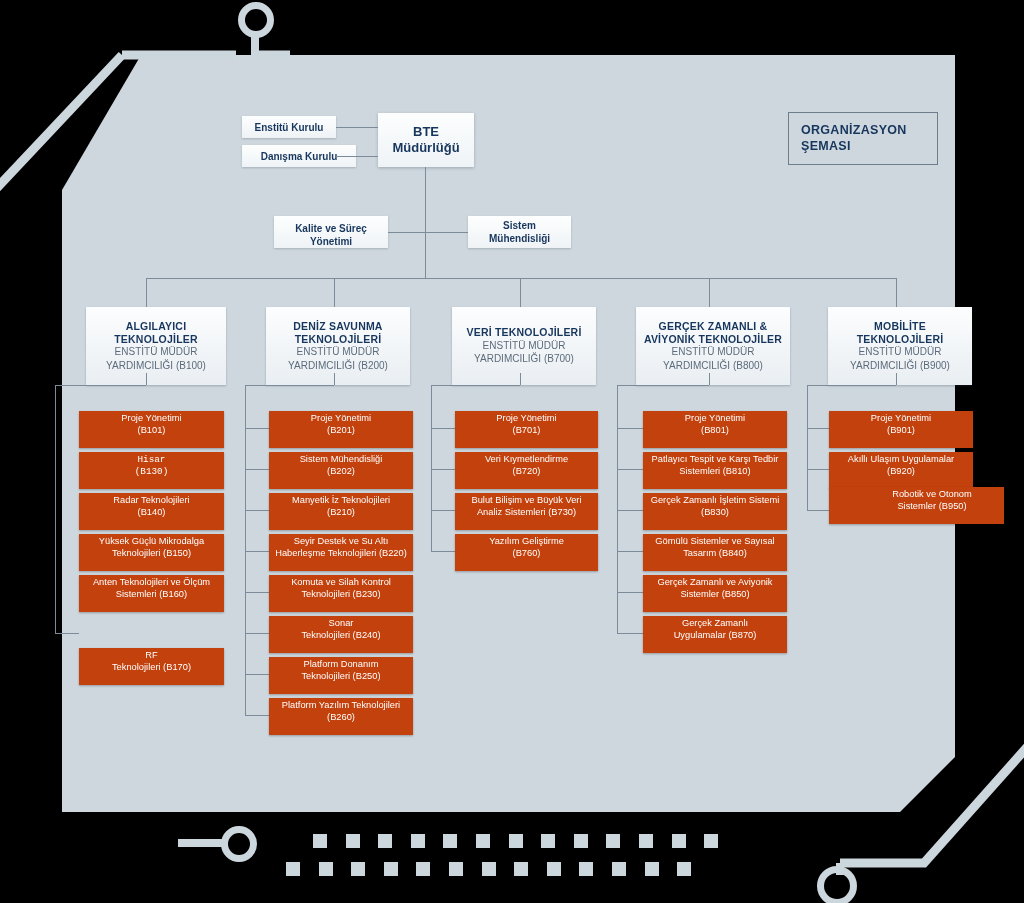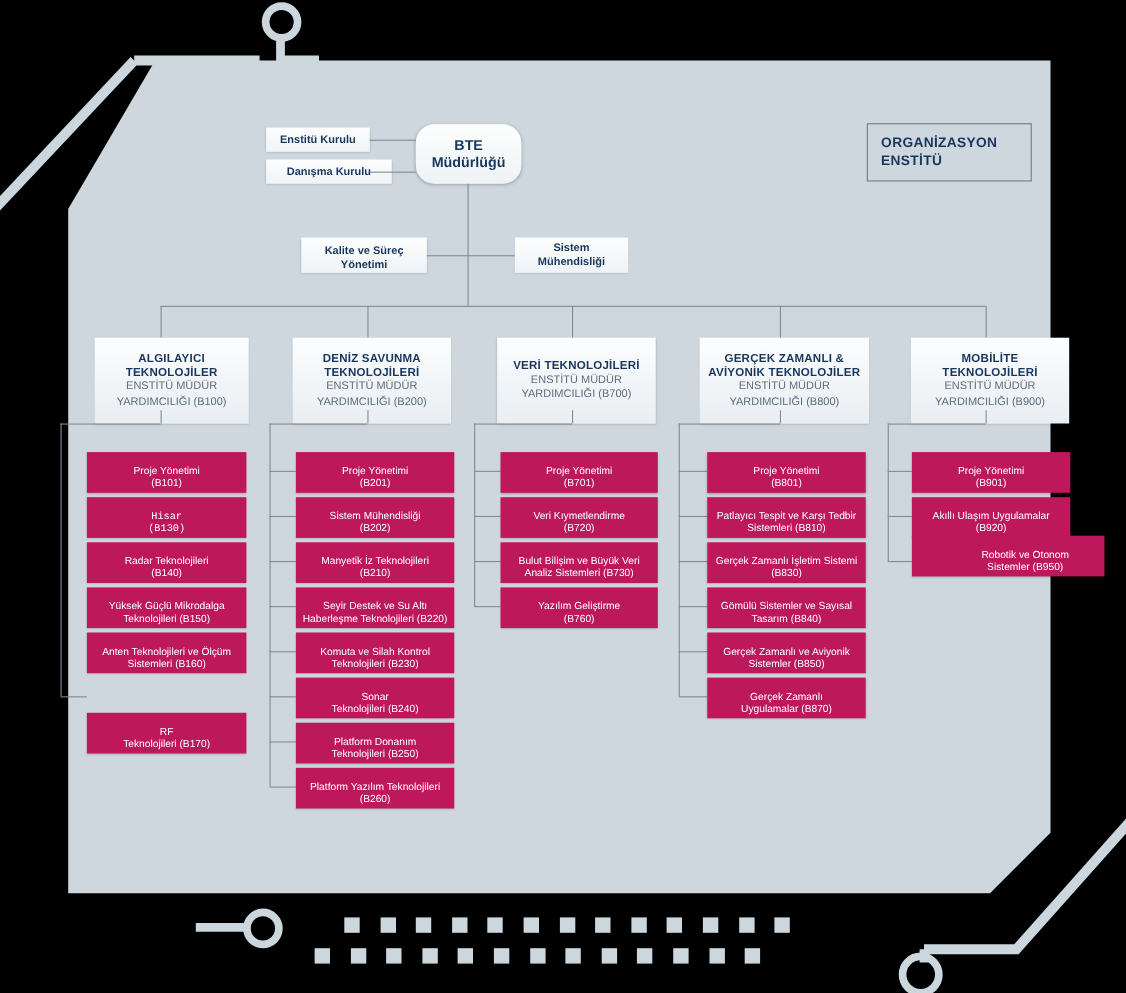--- a/index.html
+++ b/index.html
@@ -21,34 +21,34 @@
 
   
   .dept{position:absolute;background:linear-gradient(180deg,#fcfdfe 0%,#e9eef2 100%);
         box-shadow:0 1px 2px rgba(40,60,80,.3);
         display:flex;flex-direction:column;align-items:center;justify-content:center;
         text-align:center;padding:6px 4px;}
   .dept .dname{font-weight:bold;font-size:10.5px;line-height:12.5px;color:#17365d;letter-spacing:.2px;}
   .dept .dsub{font-size:10px;line-height:12.5px;color:#5b6b7b;margin-top:1px;}
 
   
-  .ubox{position:absolute;background:#be185d;color:#ffffff;
-        display:flex;align-items:flex-end;justify-content:center;text-align:center;
+  .ubox{position:absolute;background:#c2410c;color:#ffffff;
+        display:flex;align-items:flex-start;justify-content:center;text-align:center;
         font-size:9.3px;line-height:11.6px;padding:2px 5px;
         box-shadow:0 1px 2px rgba(0,0,0,.28);}
 
   
   .tinybox{position:absolute;background:linear-gradient(180deg,#fdfefe 0%,#eff3f6 100%);
         color:#17365d;font-weight:bold;font-size:10px;line-height:13px;
         display:flex;align-items:center;justify-content:center;text-align:center;
         box-shadow:0 1px 2px rgba(40,60,80,.25);}
   .rootbox{position:absolute;background:linear-gradient(180deg,#fdfefe 0%,#eef3f6 100%);
         color:#17365d;font-weight:bold;font-size:13px;line-height:16px;
         display:flex;flex-direction:column;align-items:center;justify-content:center;
-        text-align:center;box-shadow:0 1px 3px rgba(40,60,80,.3);border-radius:17px;}
+        text-align:center;box-shadow:0 1px 3px rgba(40,60,80,.3);}
   .midbox{position:absolute;background:linear-gradient(180deg,#fdfefe 0%,#eff3f6 100%);
         color:#17365d;font-weight:bold;font-size:10px;line-height:13px;
         display:flex;flex-direction:column;align-items:center;justify-content:center;
         text-align:center;box-shadow:0 1px 2px rgba(40,60,80,.25);}
   .dot{position:absolute;background:#ccd6dd;width:14px;height:14px;}
 </style>
 </head>
 <body>
 
 <div id="stage">
@@ -99,21 +99,21 @@
       <div class="dot" style="left: 579.4px; top: 862px;"></div>
       <div class="dot" style="left: 612px; top: 862px;"></div>
       <div class="dot" style="left: 644.6px; top: 862px;"></div>
       <div class="dot" style="left: 677.2px; top: 862px;"></div>
     </div>
 
   <div id="chart">
 
     <div class="title-box" style="left:788px;top:112px;width:124px;">
       <div>ORGANİZASYON</div>
-      <div>ENSTİTÜ</div>
+      <div>ŞEMASI</div>
     </div>
 
     <div class="rootbox" style="left:378px;top:113px;width:96px;height:54px;">
       <div>BTE</div>
       <div>Müdürlüğü</div>
     </div>
 
     <div class="tinybox" style="left:242px;top:116px;width:94px;height:22px;">
       <span>Enstitü Kurulu</span>
     </div>

